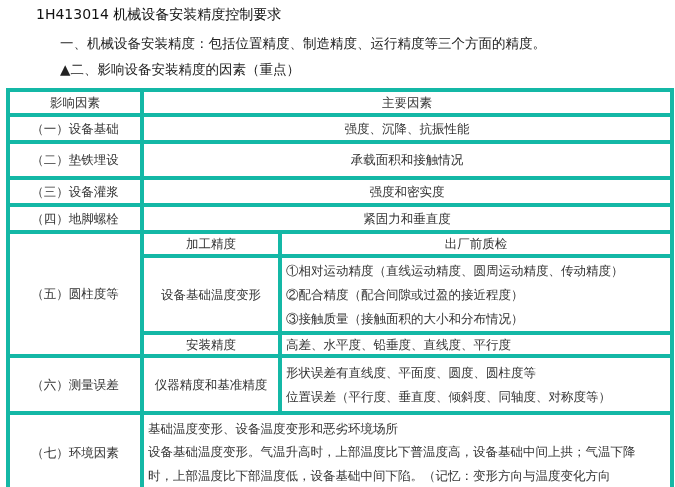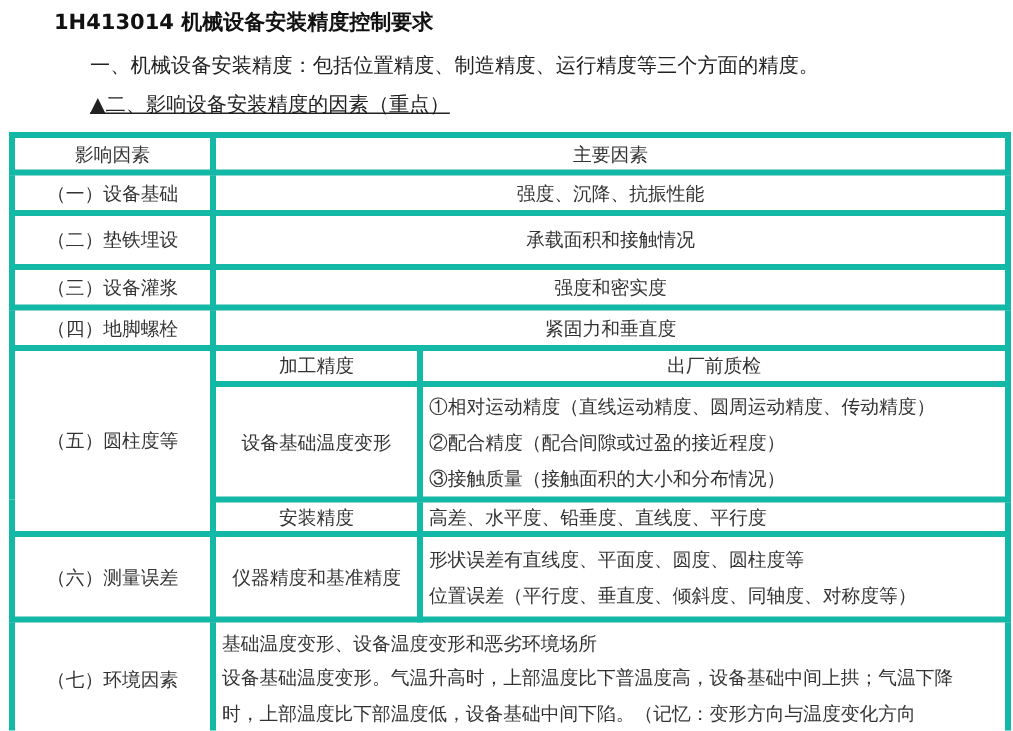--- a/index.html
+++ b/index.html
@@ -3,28 +3,28 @@
   <meta charset="utf-8">
   <style>
     html, body { margin: 0; padding: 0; background: #ffffff; }
     body {
       width: 675px; height: 487px; overflow: hidden; position: relative;
       font-family: "DejaVu Serif", "Liberation Serif", serif;
       color: #222;
     }
     .title {
       position: absolute; left: 36px; top: 6px;
-      font-size: 14px; font-weight: bold; color: #111;
+      font-size: 14px; font-weight: normal; color: #111;
       font-family: "DejaVu Sans", "Liberation Sans", sans-serif;
     }
     .para {
       position: absolute; left: 60px; font-size: 13.5px; color: #222;
     }
     .p1 { top: 35px; }
-    .p2 { top: 61px; text-decoration: underline; }
+    .p2 { top: 61px; }
     .tbl {
       position: absolute; left: 6px; top: 88px; width: 664px;
       border-collapse: collapse; table-layout: fixed;
       font-size: 12.5px; color: #333;
     }
     .tbl td {
       border: 4px solid #14b8a6; padding: 0 4px; vertical-align: middle;
       line-height: 16px;
     }
     .tbl td.c { text-align: center; }

